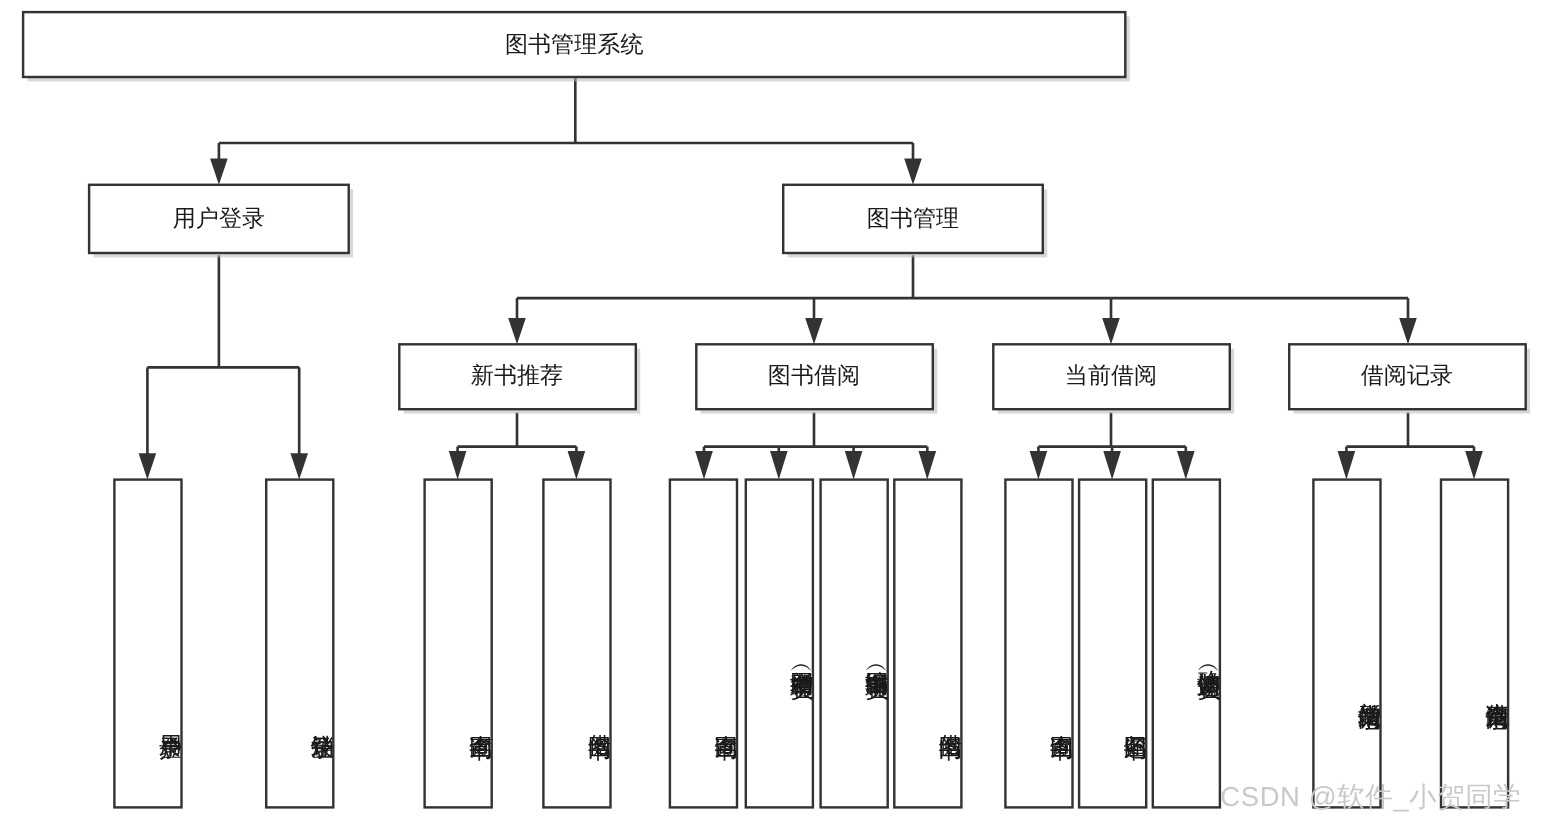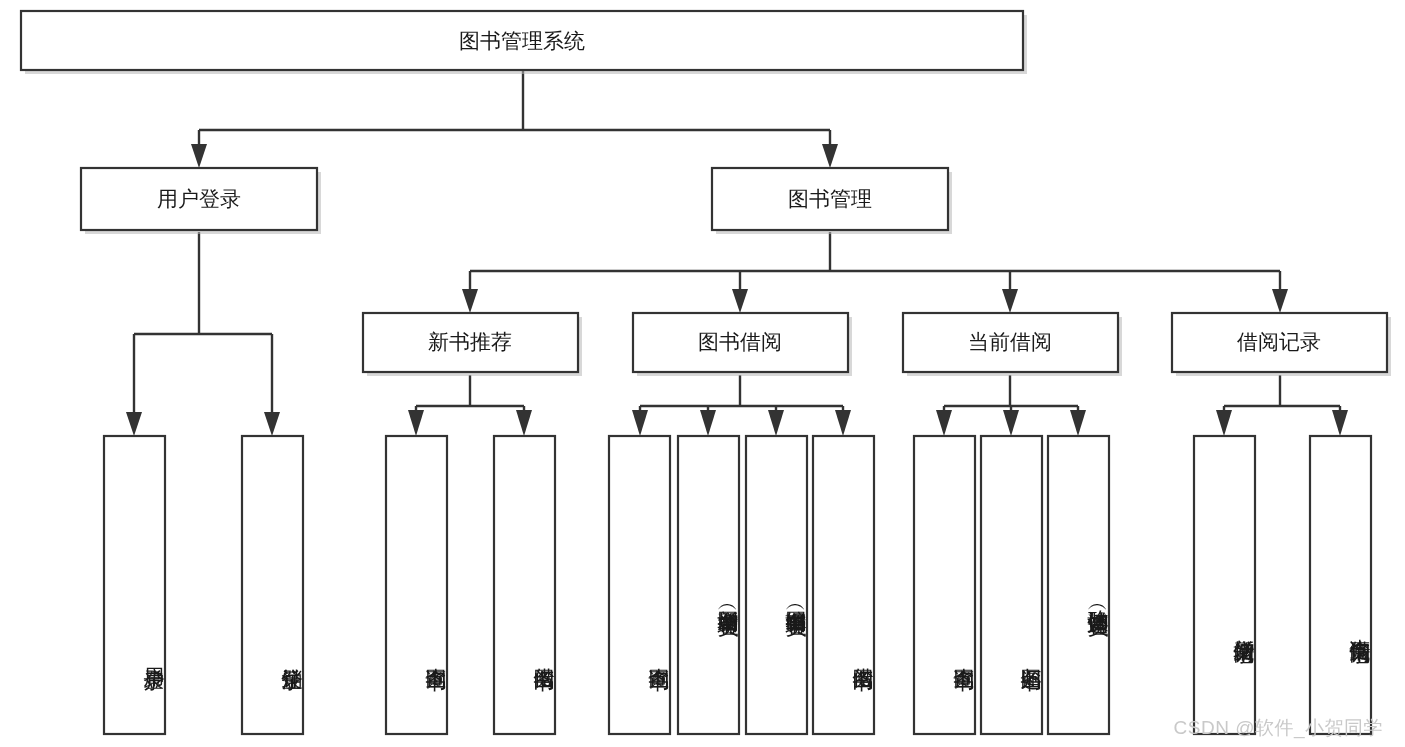--- a/index.html
+++ b/index.html
@@ -66,21 +66,21 @@
     display: flex;
     align-items: flex-start;
     justify-content: center;
     pointer-events: none;
   }
   .watermark {
     position: absolute;
     right: 12px;
     bottom: 6px;
     font-family: "Liberation Sans", sans-serif;
-    font-size: 19px;
+    font-size: 25px;
     color: #c9c9c9;
     letter-spacing: .5px;
     white-space: nowrap;
   }
 </style>
 </head>
 <body>
 
 <div id="diagram-root">
 

